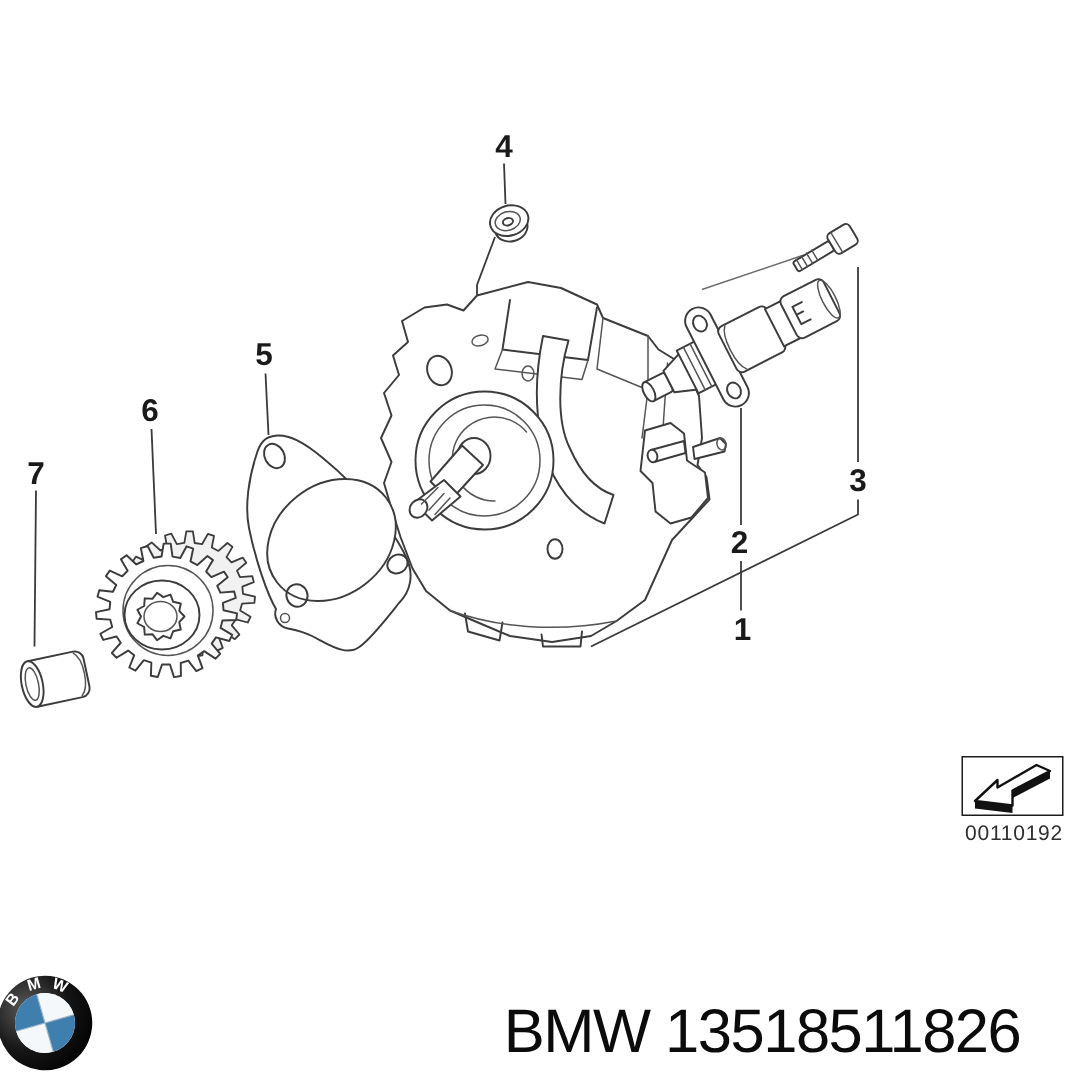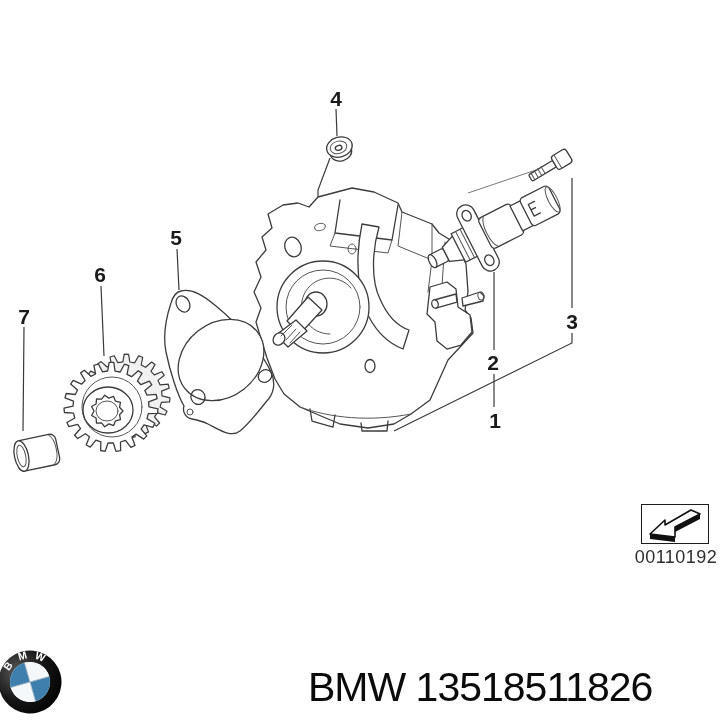--- a/index.html
+++ b/index.html
@@ -9,26 +9,26 @@
   .art{position:absolute;left:0;top:0;}
   
   .ln{fill:none;stroke:#3c3c3c;stroke-width:1.3;stroke-linejoin:round;stroke-linecap:round;}
   .ln2{fill:none;stroke:#555;stroke-width:1;stroke-linejoin:round;stroke-linecap:round;}
   .solid{fill:#ffffff;stroke:#3c3c3c;stroke-width:1.3;stroke-linejoin:round;}
   .shade{fill:#f1f1f1;stroke:#3c3c3c;stroke-width:1.2;stroke-linejoin:round;}
   .leader{fill:none;stroke:#3a3a3a;stroke-width:1.2;}
   .thin{fill:none;stroke:#6a6a6a;stroke-width:0.9;}
   .callout{position:absolute;transform:translate(-50%,-50%);font-weight:bold;
            font-size:21px;color:#1a1a1a;line-height:1;}
-  .part-number{position:absolute;right:12px;top:664px;width:400px;text-align:left;
+  .part-number{position:absolute;right:12px;top:664px;width:400px;text-align:center;
                font-size:41px;letter-spacing:-1px;color:#0b0b0b;white-space:nowrap;}
   .stamp{position:absolute;left:641px;top:504px;width:68px;height:40px;
          border:1.6px solid #1c1c1c;background:#fff;box-sizing:border-box;}
   .stamp-code{position:absolute;left:631px;top:547px;width:90px;text-align:center;
-              font-size:18px;color:#2e2e2e;letter-spacing:0.5px;}
+              font-size:14px;color:#2e2e2e;letter-spacing:0.5px;}
   .logo{position:absolute;left:-3px;top:649px;}
 </style>
 </head>
 <body>
 
 <div class="stage">
 
   <svg class="art" width="720" height="720" viewBox="0 0 720 720">
 
     <g>

